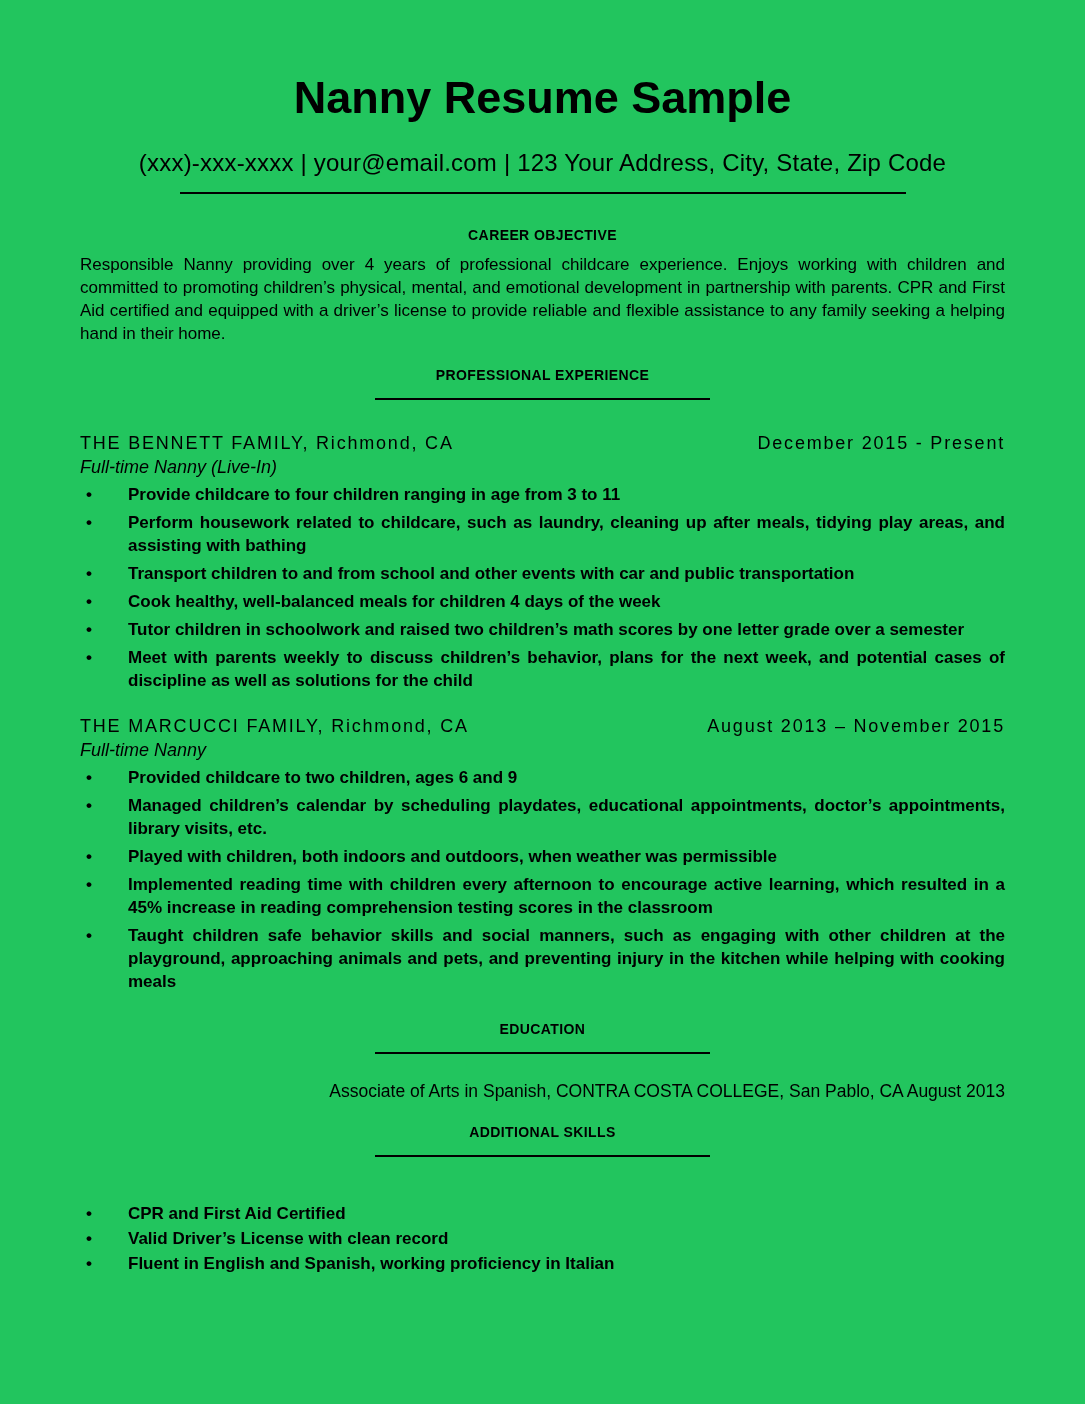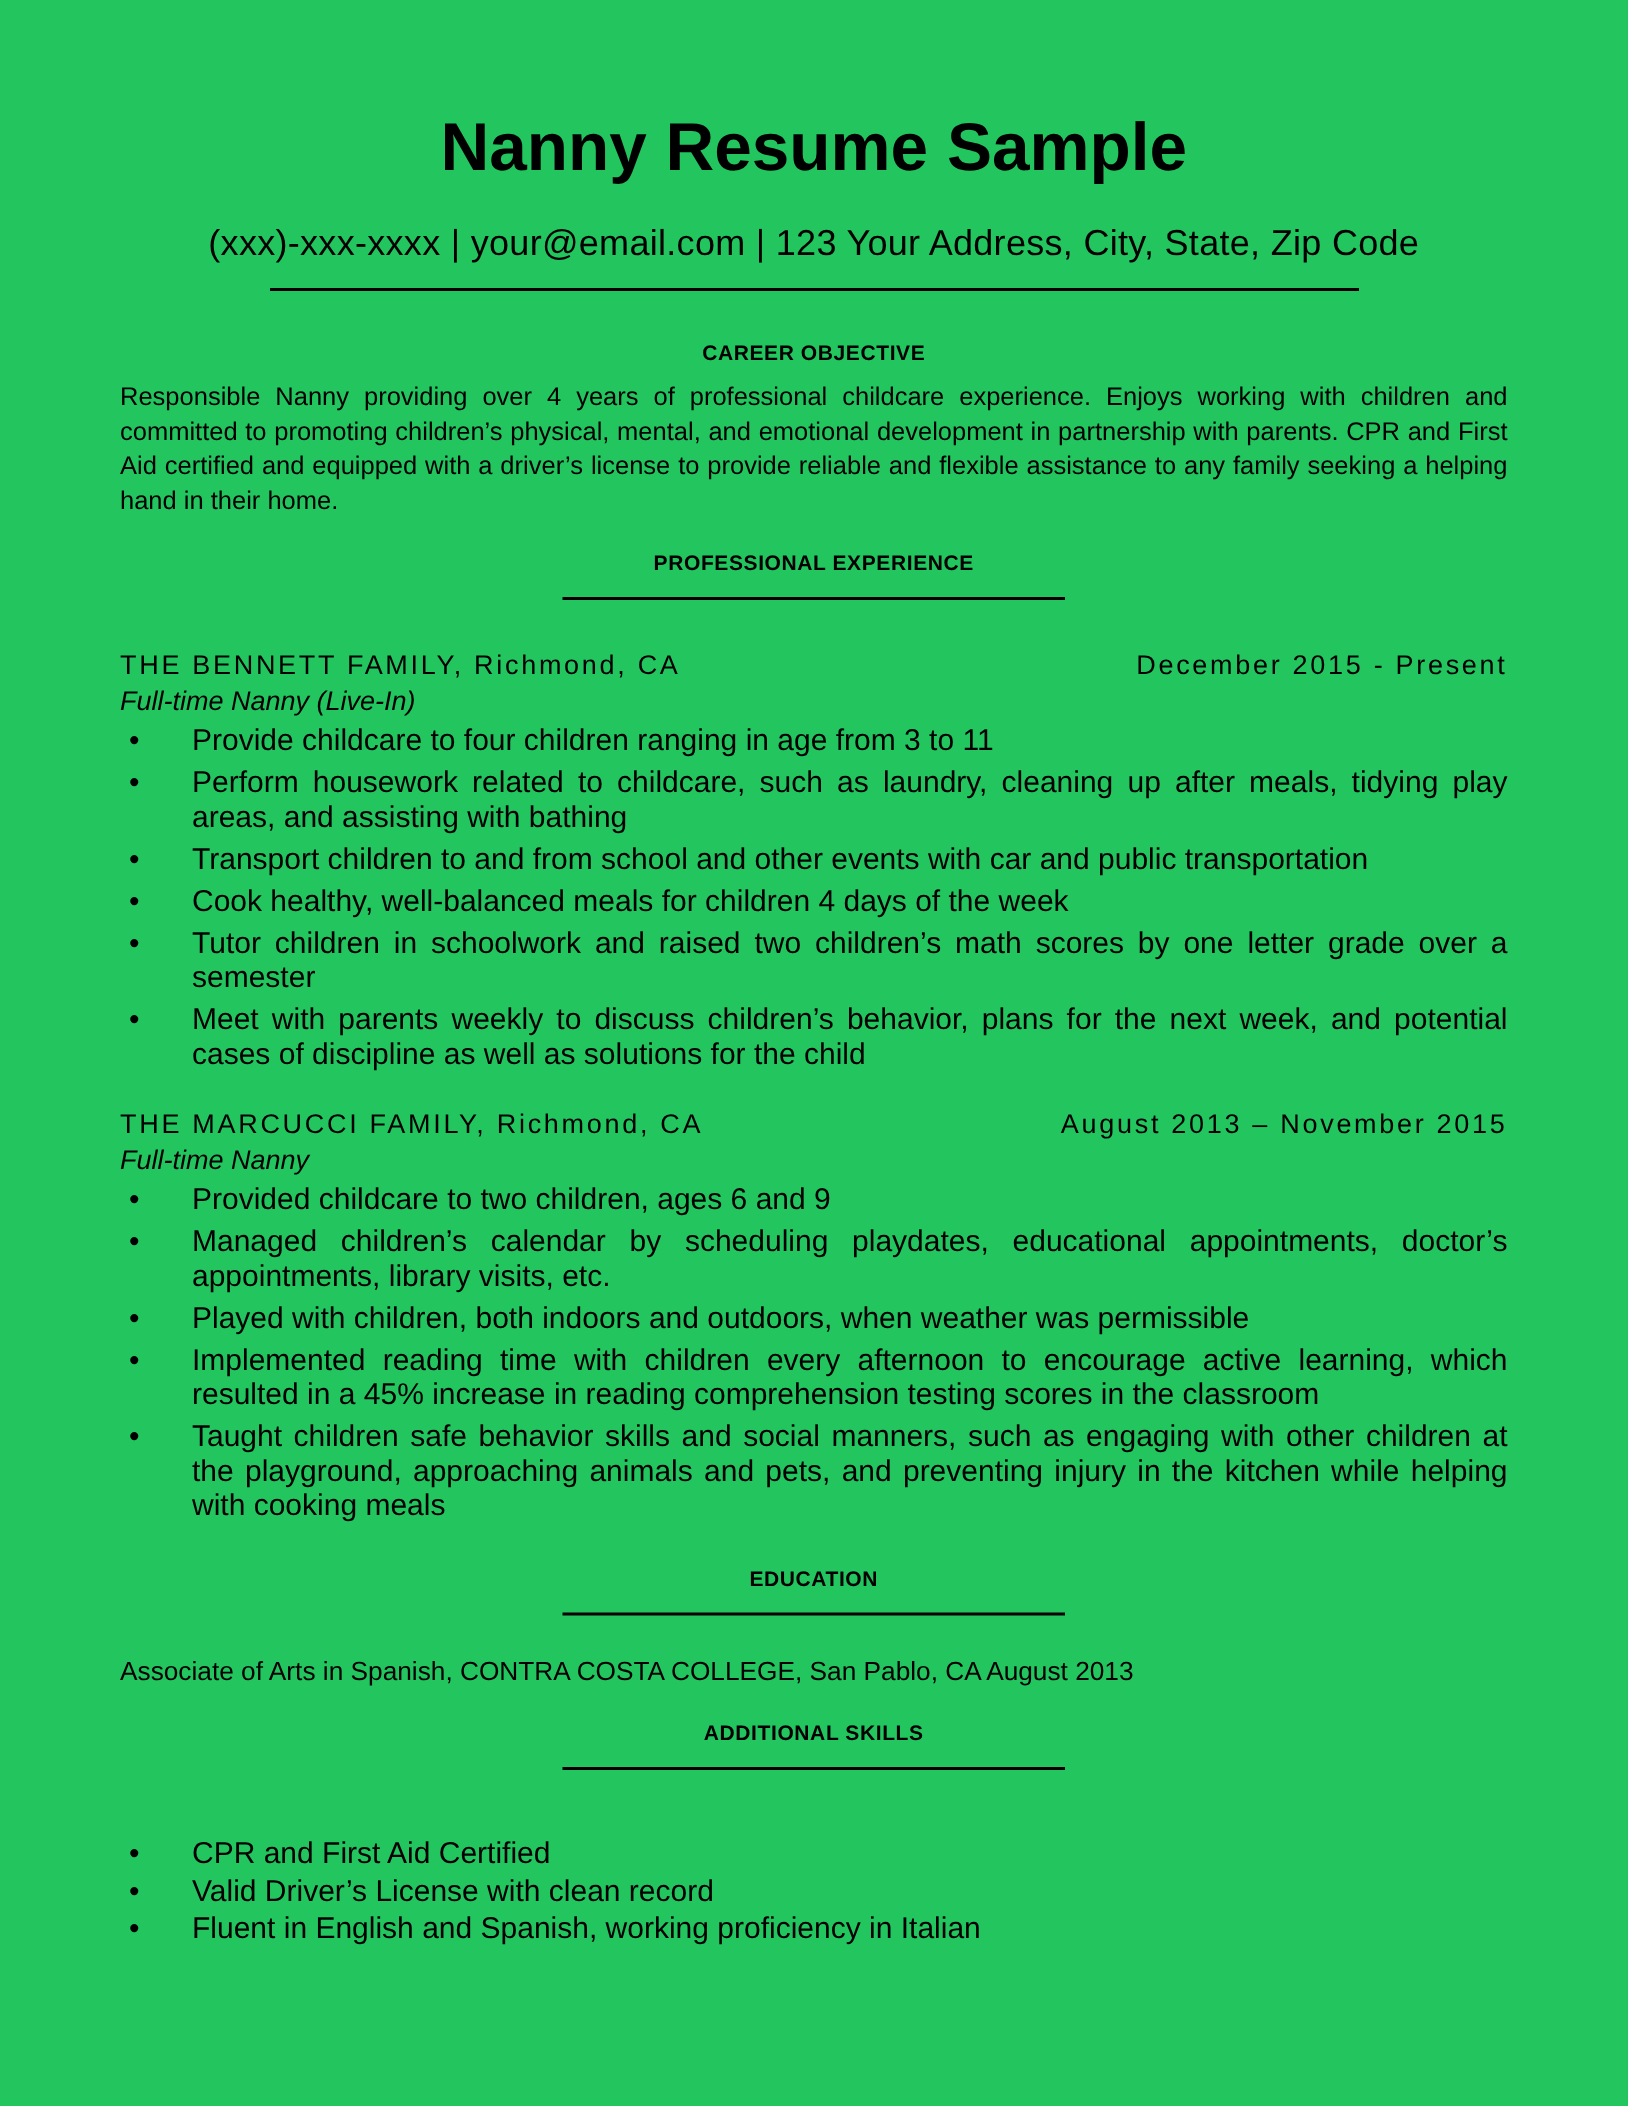--- a/index.html
+++ b/index.html
@@ -70,37 +70,38 @@
   .job-second .job-header { margin-top: 24px; }
   .job-role {
     font-size: 18px;
     font-style: italic;
     margin-top: 3px;
   }
   ul.bullet-list {
     list-style: none;
     margin: 5px 0 0 0;
     padding: 0 0 0 48px;
-    font-size: 20px;
+    font-size: 17px;
+    font-weight: bold;
   }
   ul.bullet-list li {
     position: relative;
     line-height: 23px;
     margin-bottom: 5px;
     text-align: justify;
   }
   ul.bullet-list li::before {
     content: "\2022";
     position: absolute;
     left: -42px;
     top: 0;
   }
   .edu-entry {
     font-size: 17.5px;
-    text-align: left;
+    text-align: right;
     margin-top: 27px;
   }
   ul.skills-list {
     margin-top: 45px;
   }
   ul.skills-list li {
     margin-bottom: 2px;
     text-align: left;
   }
 </style>

